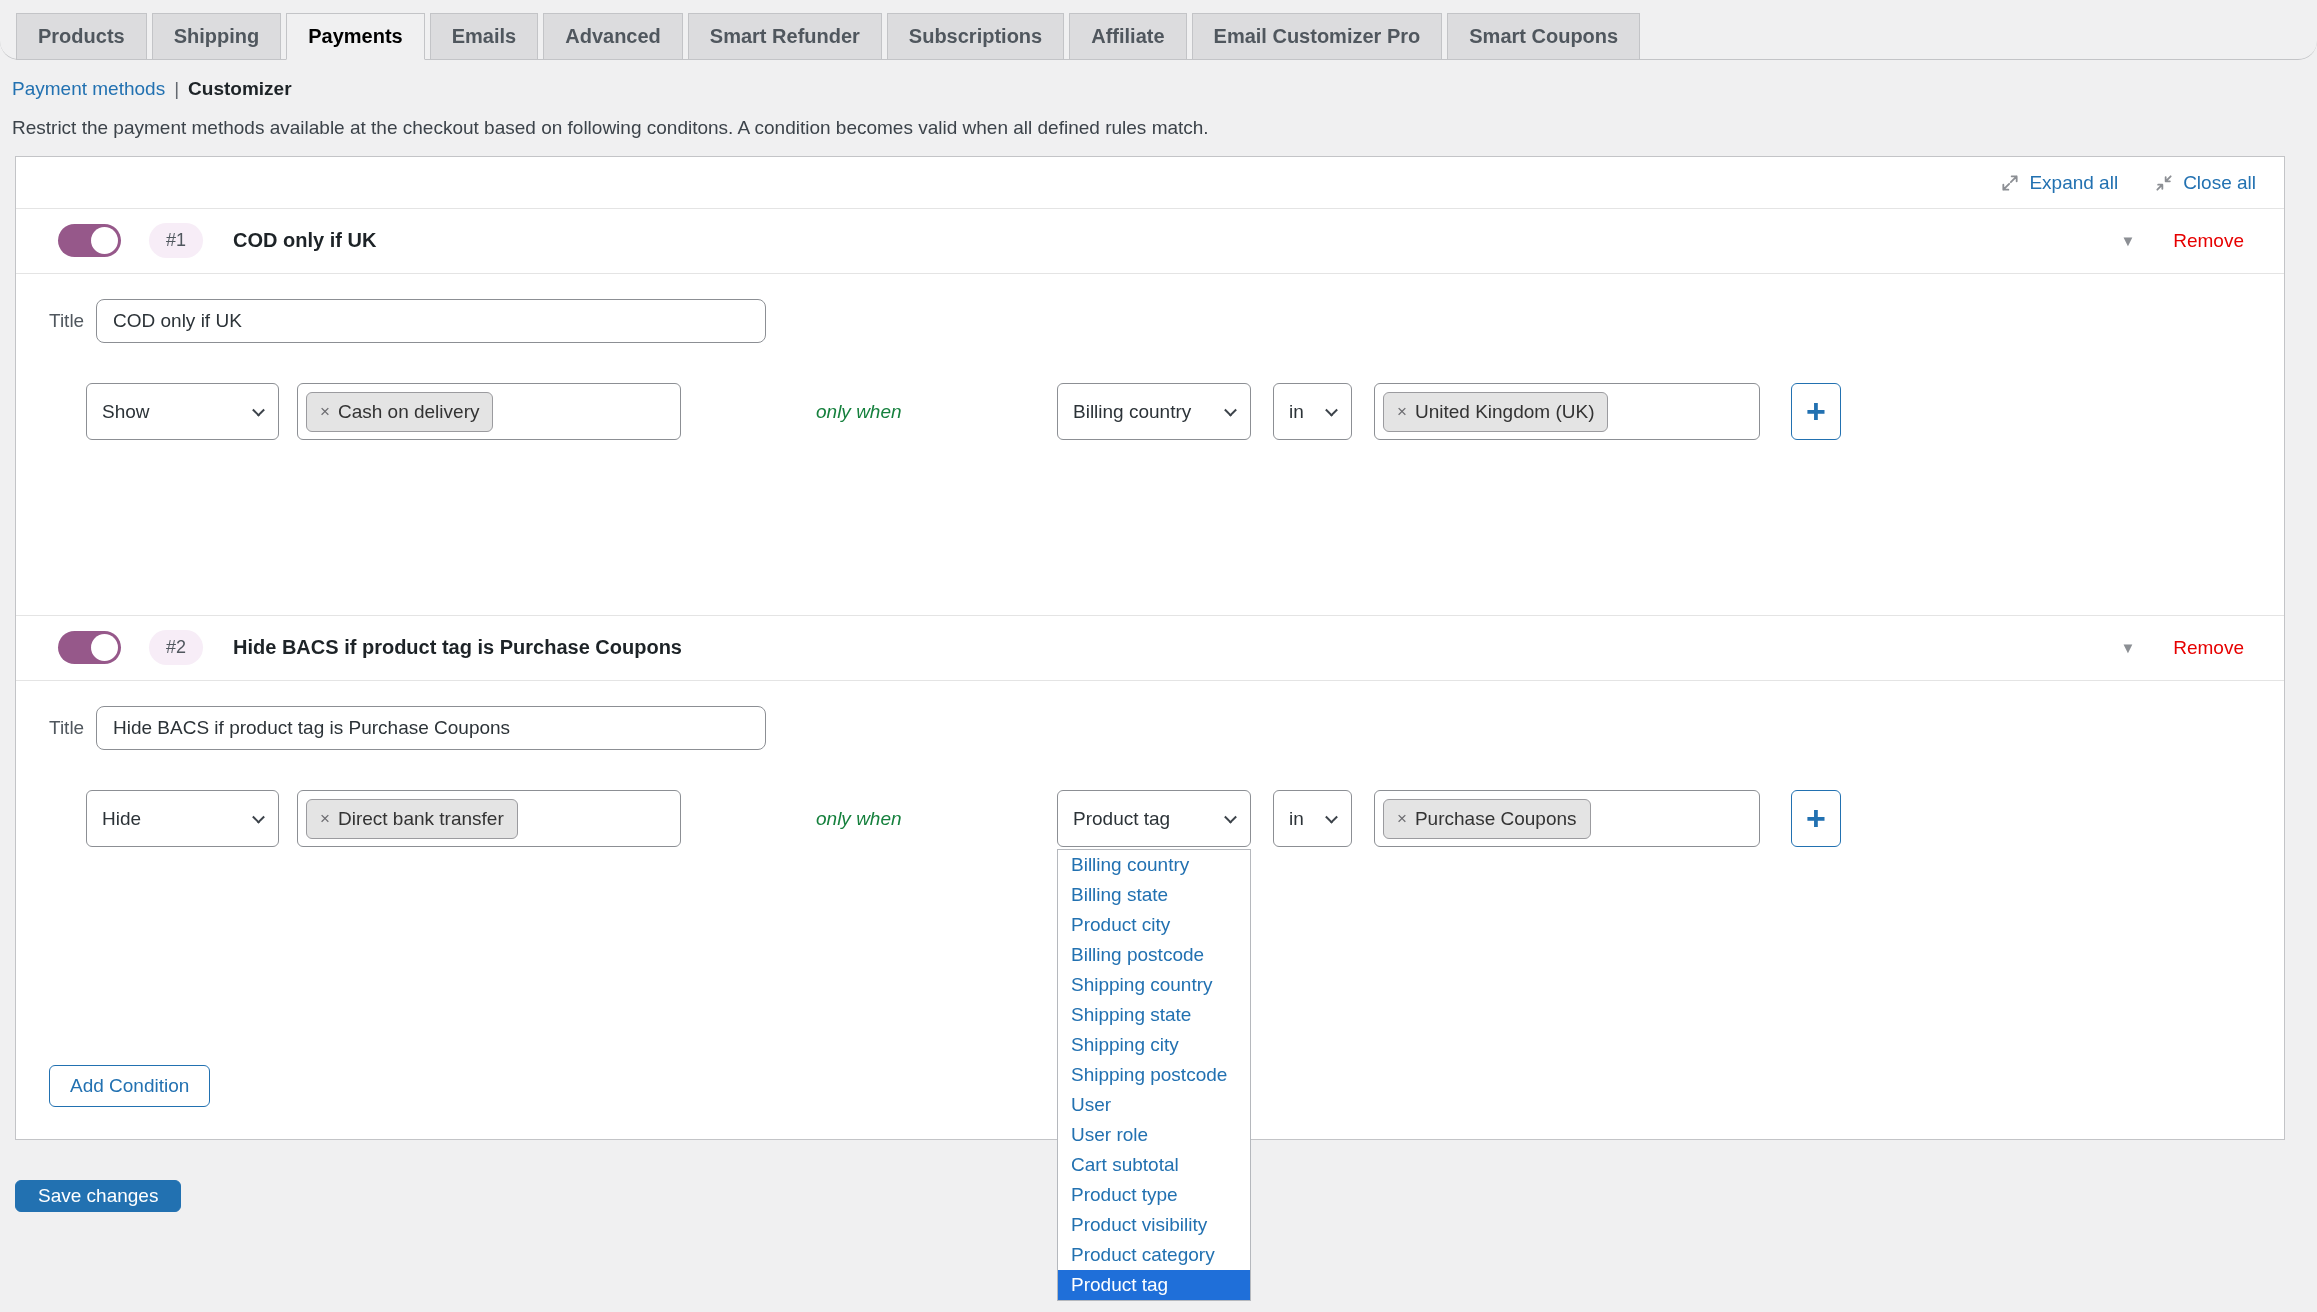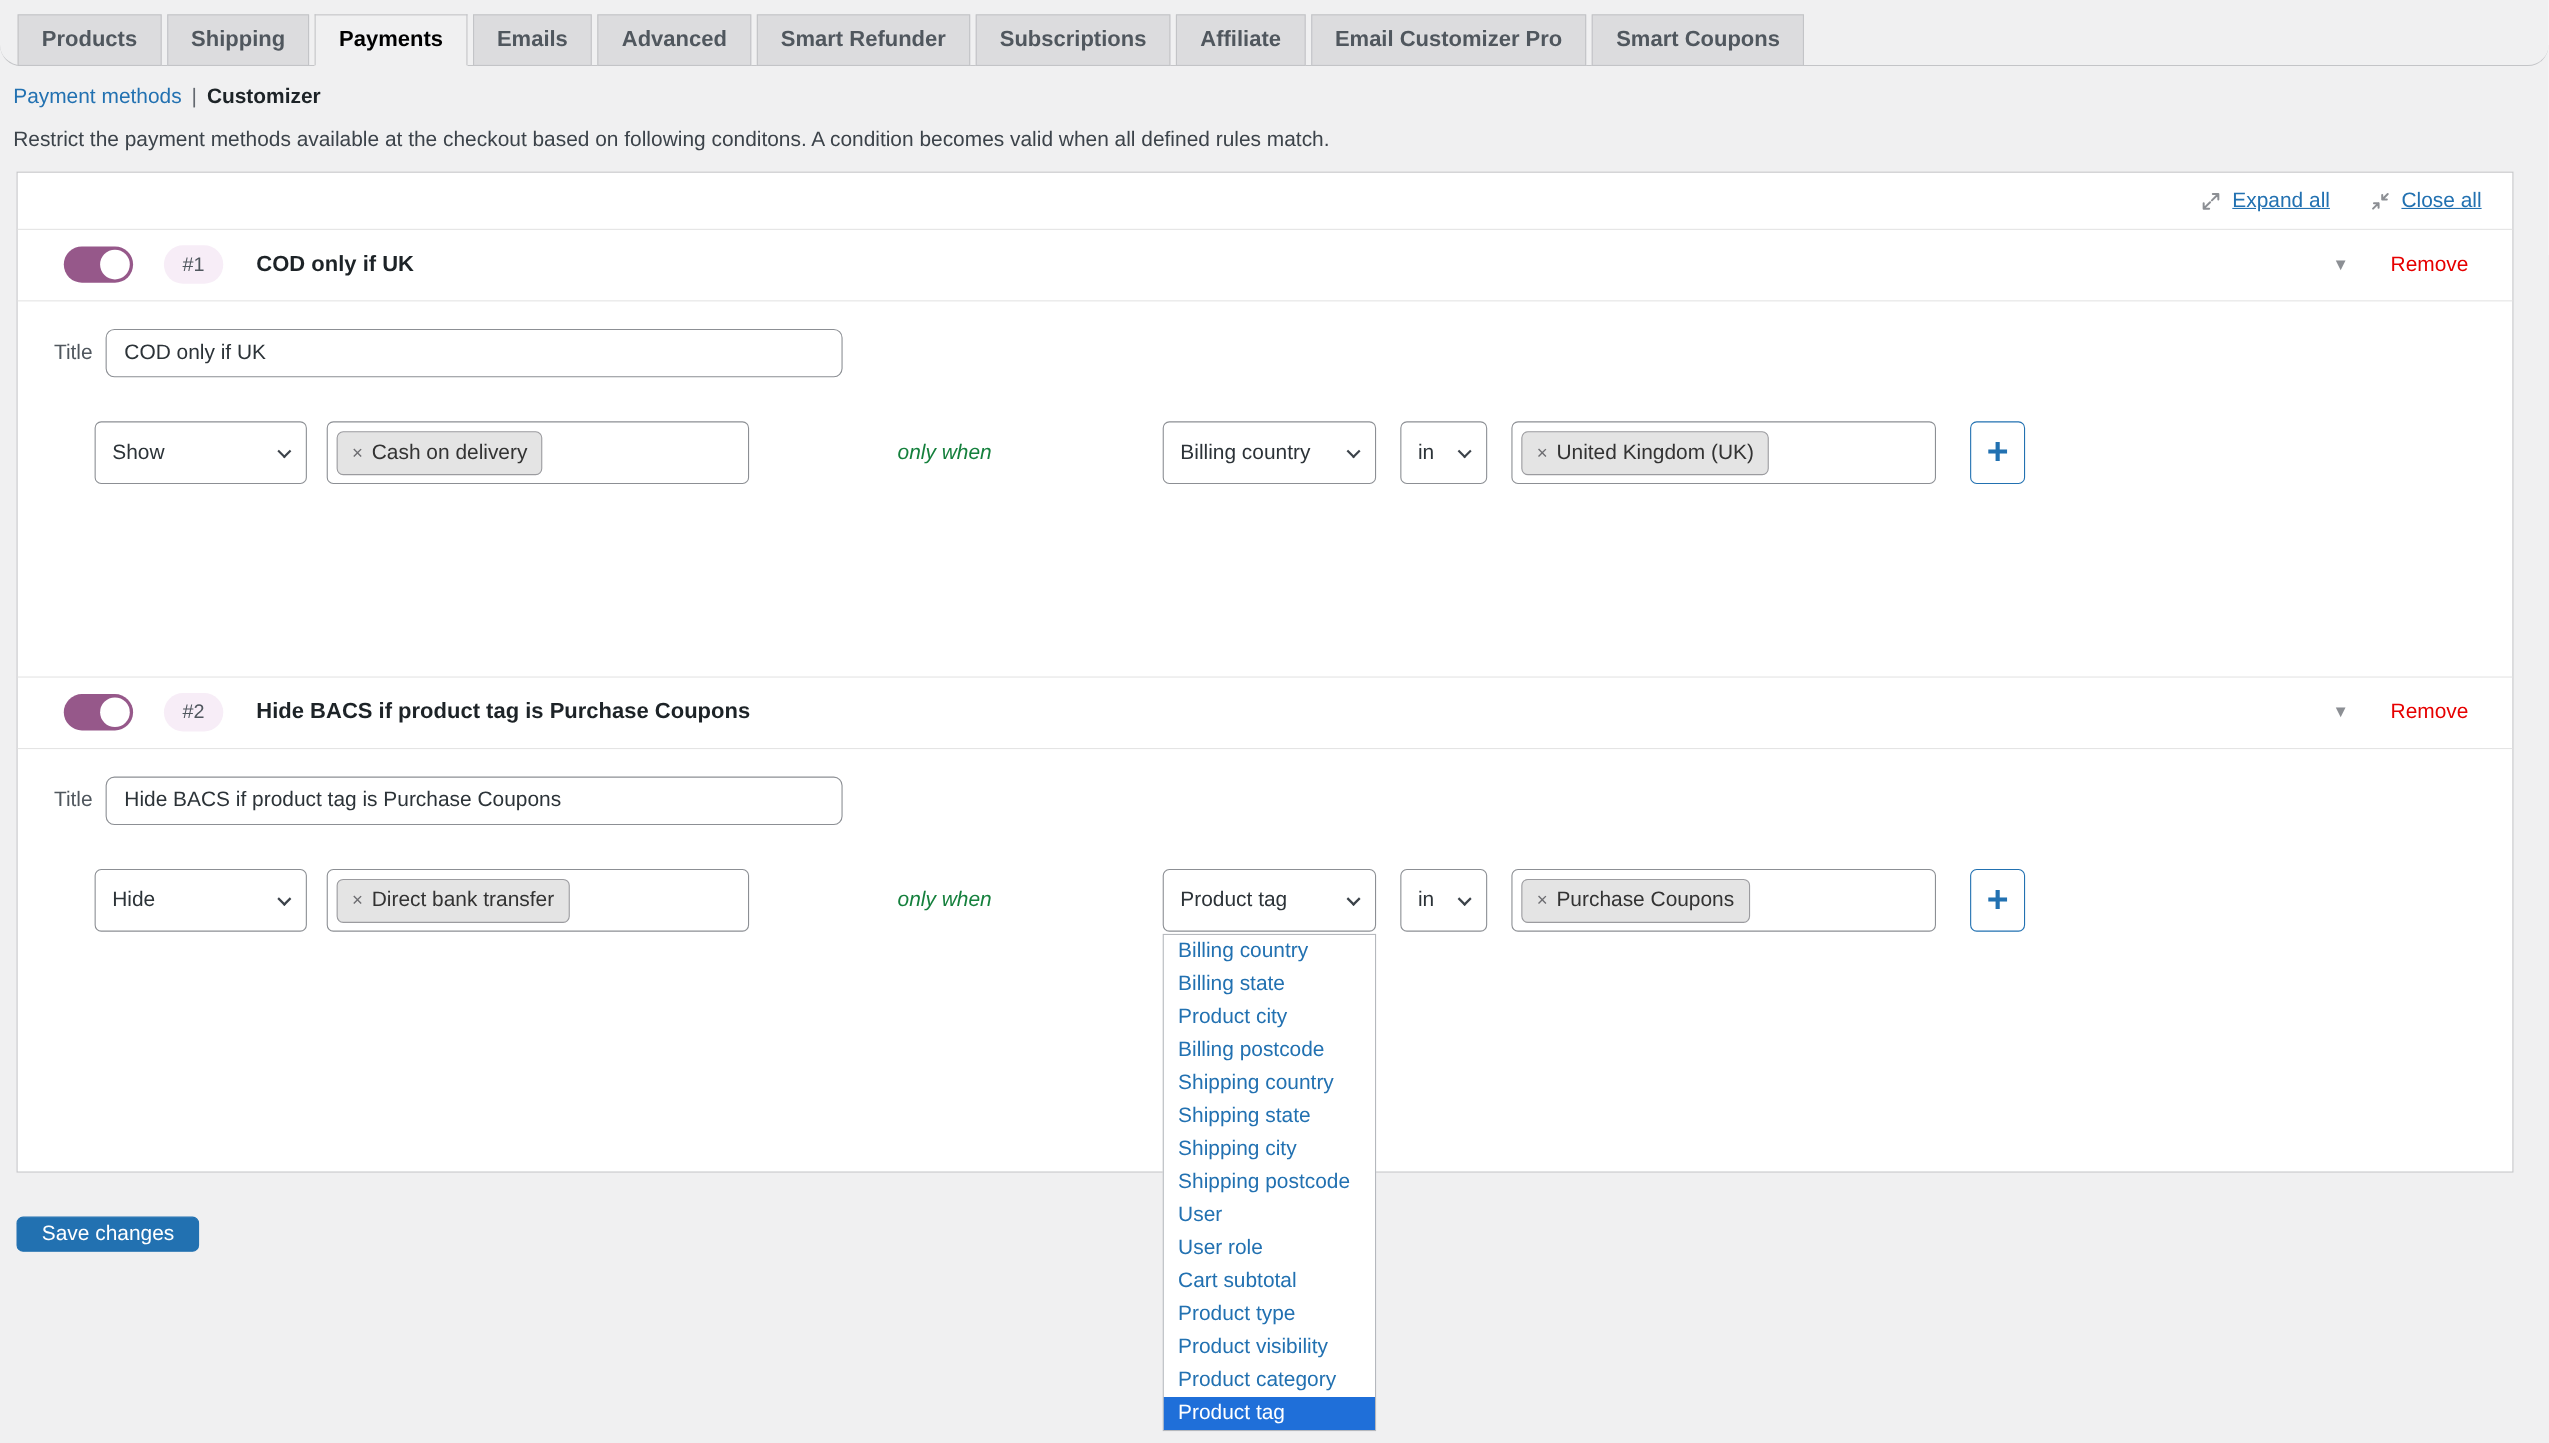--- a/index.html
+++ b/index.html
@@ -28,21 +28,21 @@
 
   
   .panel {
     margin:17px 0 0 15px; width:2270px; background:#fff;
     border:1px solid #c3c4c7; position:relative;
   }
   .expand-row {
     display:flex; justify-content:flex-end; align-items:center; gap:36px;
     padding:15px 28px 14px 0;
   }
-  .link-blue { color:#2271b1; display:inline-flex; align-items:center; gap:9px; cursor:pointer;text-decoration:underline; }
+  .link-blue { color:#2271b1; display:inline-flex; align-items:center; gap:9px; cursor:pointer; }
   .link-blue svg { width:20px; height:20px; }
 
   
   .cond { border-top:1px solid #e4e4e4; }
   .cond-header {
     display:flex; align-items:center;
     padding:14px 24px 15px 42px; border-bottom:1px solid #e4e4e4;
   }
   .toggle {
     width:63px; height:33px; border-radius:17px; background:#96588a;
@@ -286,19 +286,22 @@
               <span>Purchase Coupons</span>
             </span>
           </div>
         <div class="plus-btn">
             <span>+</span>
           </div>
       </div>
     </div>
   </div>
 
+  <div class="add-row">
+    <button class="add-btn">Add Condition</button>
+  </div>
 </div>
 
 
 <button class="save-btn">Save changes</button>
 
 
 
 
 </body></html>

